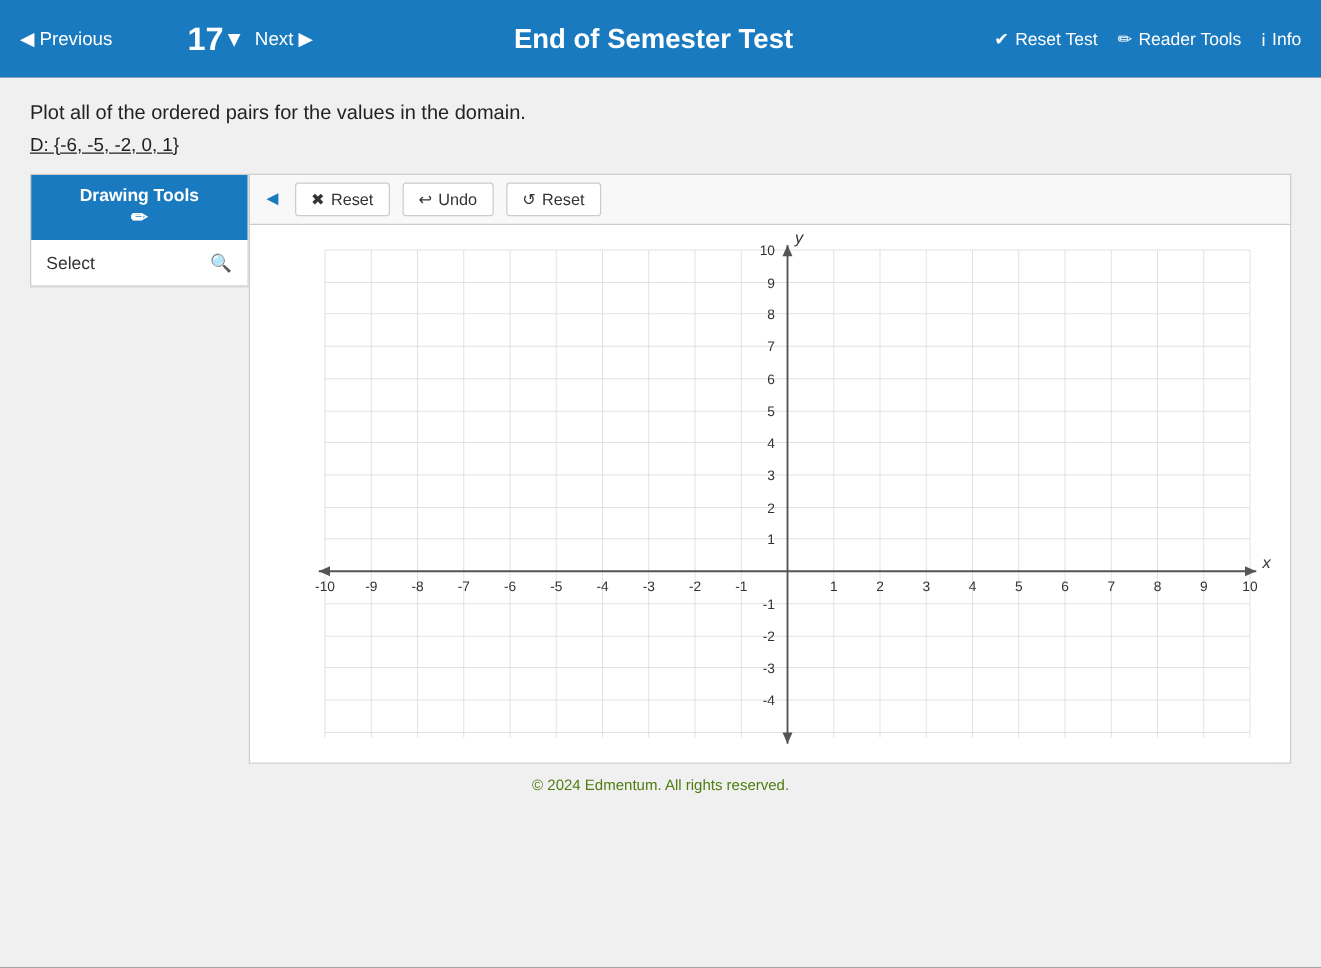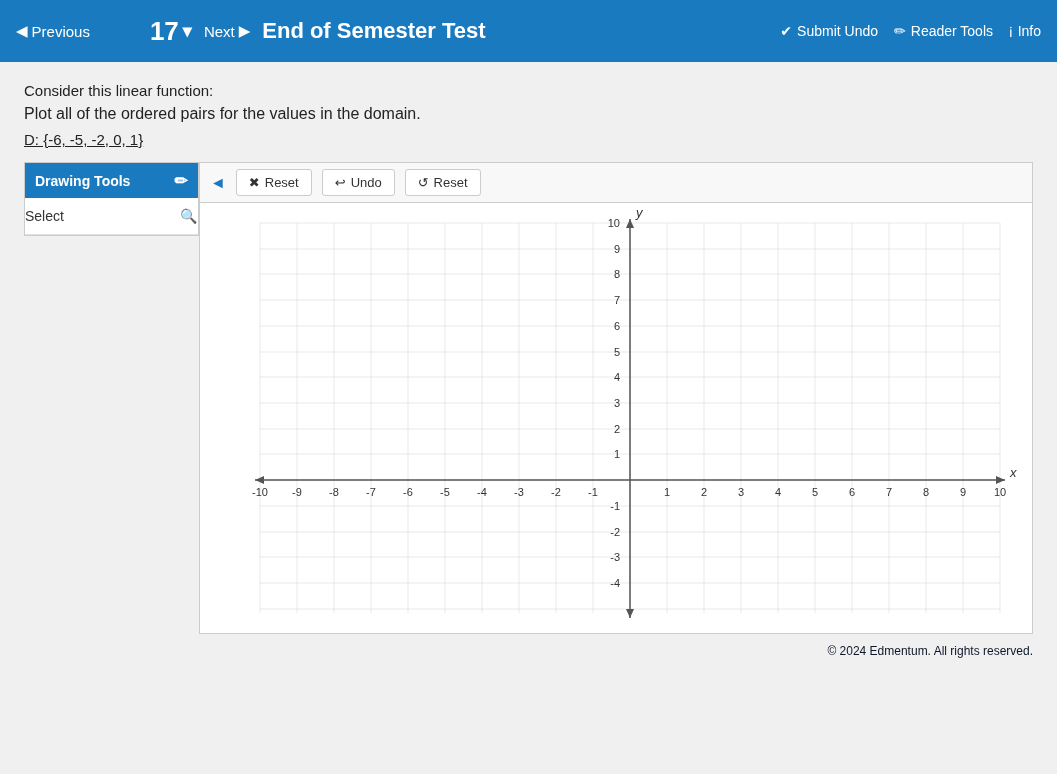--- a/index.html
+++ b/index.html
@@ -36,20 +36,21 @@
       font-size: 26px;
       font-weight: bold;
       display: flex;
       align-items: center;
       gap: 4px;
       cursor: pointer;
       margin-left: 48px;
     }
     .title-area {
       flex: 1;
+      text-align: center;
     }
     .test-title {
       color: white;
       font-size: 22px;
       font-weight: 600;
     }
     .right-buttons {
       display: flex;
       align-items: center;
       gap: 16px;
@@ -109,26 +110,27 @@
     }
     .tools-header {
       background: #1a7abf;
       color: white;
       font-weight: bold;
       font-size: 14px;
       padding: 8px 10px;
       display: flex;
       align-items: center;
       justify-content: space-between;
+      flex-direction: column;
     }
     .tool-item {
       display: flex;
       align-items: center;
       justify-content: space-between;
-      padding: 10px 0;
+      padding: 10px 12px;
       border-bottom: 1px solid #e0e0e0;
       font-size: 14px;
       color: #333;
       cursor: pointer;
     }
     .tool-icon { font-size: 14px; color: #555; }
 
     
     .graph-container {
       flex: 1;
@@ -178,22 +180,22 @@
     
     .grid-line { stroke: #d0d0d0; stroke-width: 0.5; }
     .axis-line { stroke: #555; stroke-width: 1.5; }
     .tick-text { font-size: 11px; fill: #333; font-family: Arial, sans-serif; }
     .axis-arrow { fill: #555; }
 
     
     .footer {
       margin-top: 10px;
       font-size: 12px;
-      color: #0f172a;
-      text-align: right;
+      color: #4d7c0f;
+      text-align: center;
       padding-left: 0;
     }
   </style>
 </head>
 <body>
 
 <div class="top-bar">
   <button class="nav-btn">
     <span>◀</span>
     <span>Previous</span>
@@ -209,36 +211,35 @@
     <span>▶</span>
   </button>
 
   <div class="title-area">
     <span class="test-title">End of Semester Test</span>
   </div>
 
   <div class="right-buttons">
     <button class="top-right-btn">
       <span>✔</span>
-      <span>Submit Undo</span>
+      <span>Reset Test</span>
     </button>
     <button class="top-right-btn">
       <span>✏</span>
       <span>Reader Tools</span>
     </button>
     <button class="top-right-btn">
       <span>ℹ</span>
       <span>Info</span>
     </button>
   </div>
 </div>
 
 <div class="main-content">
 
-  <p class="question-text">Consider this linear function:</p>
   <p class="plot-instruction">Plot all of the ordered pairs for the values in the domain.</p>
   <p class="domain">D: {-6, -5, -2, 0, 1}</p>
 
   <div class="drawing-area">
 
     <div class="tools-panel">
       <div class="tools-header">
         <span>Drawing Tools</span>
         <span style="font-size:16px;">✏</span>
       </div>

